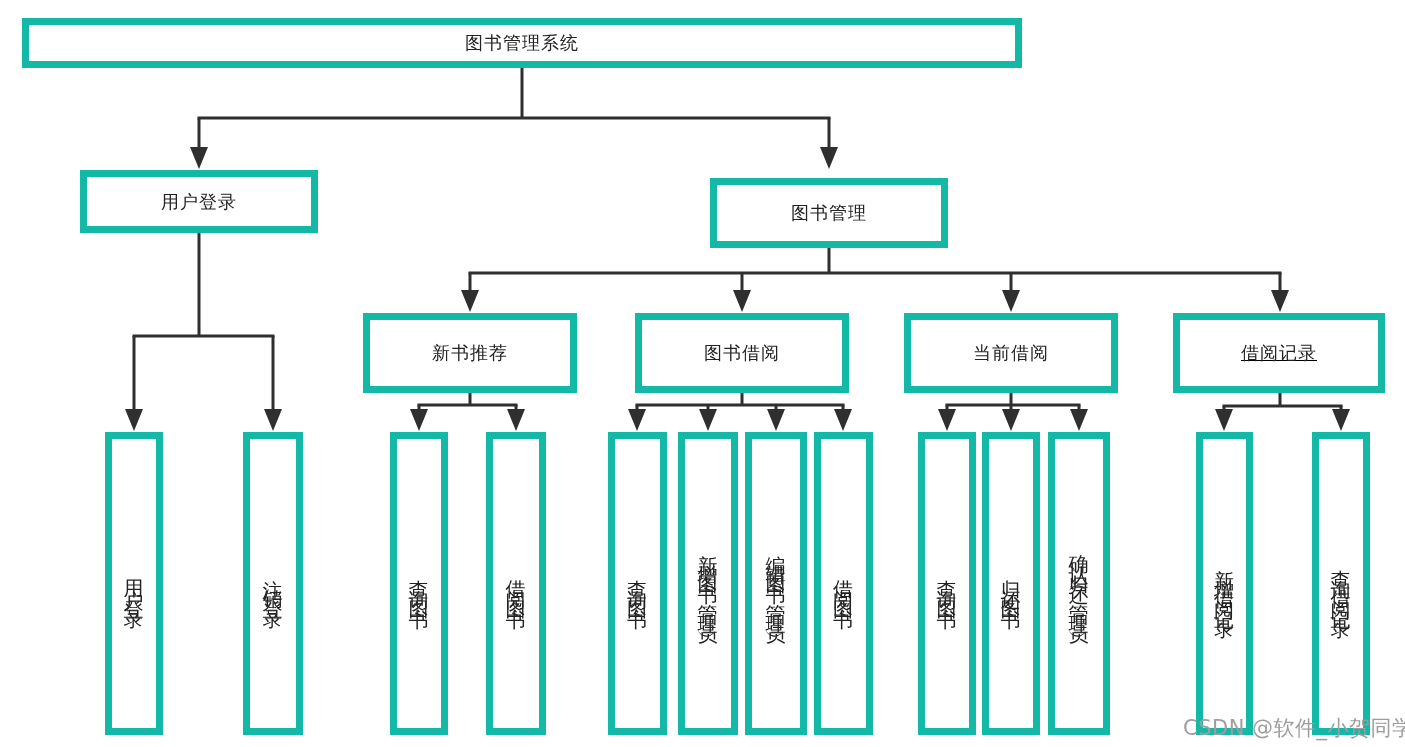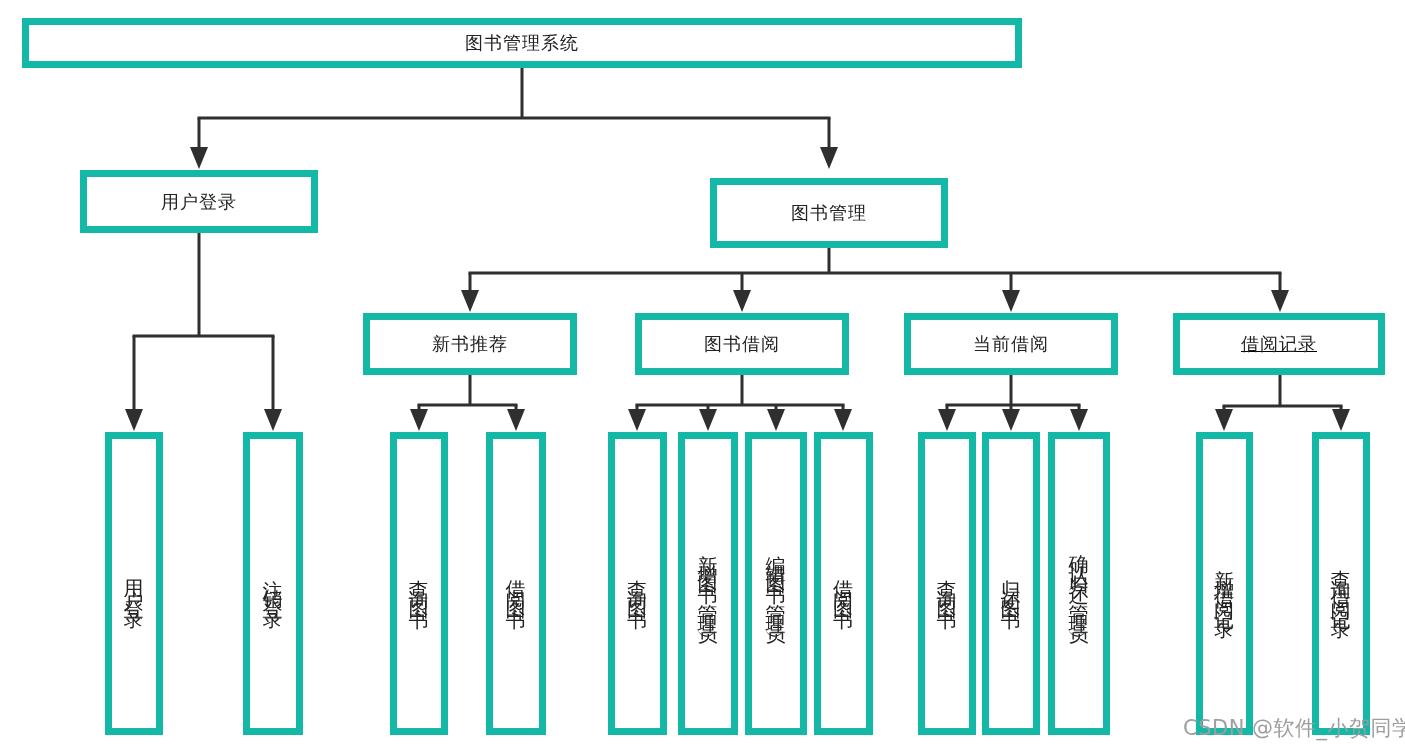--- a/index.html
+++ b/index.html
@@ -18,21 +18,21 @@
   }
   .leaf .label{
     writing-mode:vertical-rl;
     text-orientation:mixed;
     font-size:20px;
     letter-spacing:10px;
     line-height:1;
     white-space:normal;
   }
   .leaf{top:432px;height:303px;}
-  .lvl3{top:313px;height:62px;}
+  .lvl3{top:313px;height:80px;}
   #watermark{
     position:absolute;left:1183px;top:714px;
     font-size:21px;color:#9e9e9e;letter-spacing:0.5px;white-space:nowrap;
   }
 </style>
 </head>
 <body>
 
 <div id="canvas">
 

